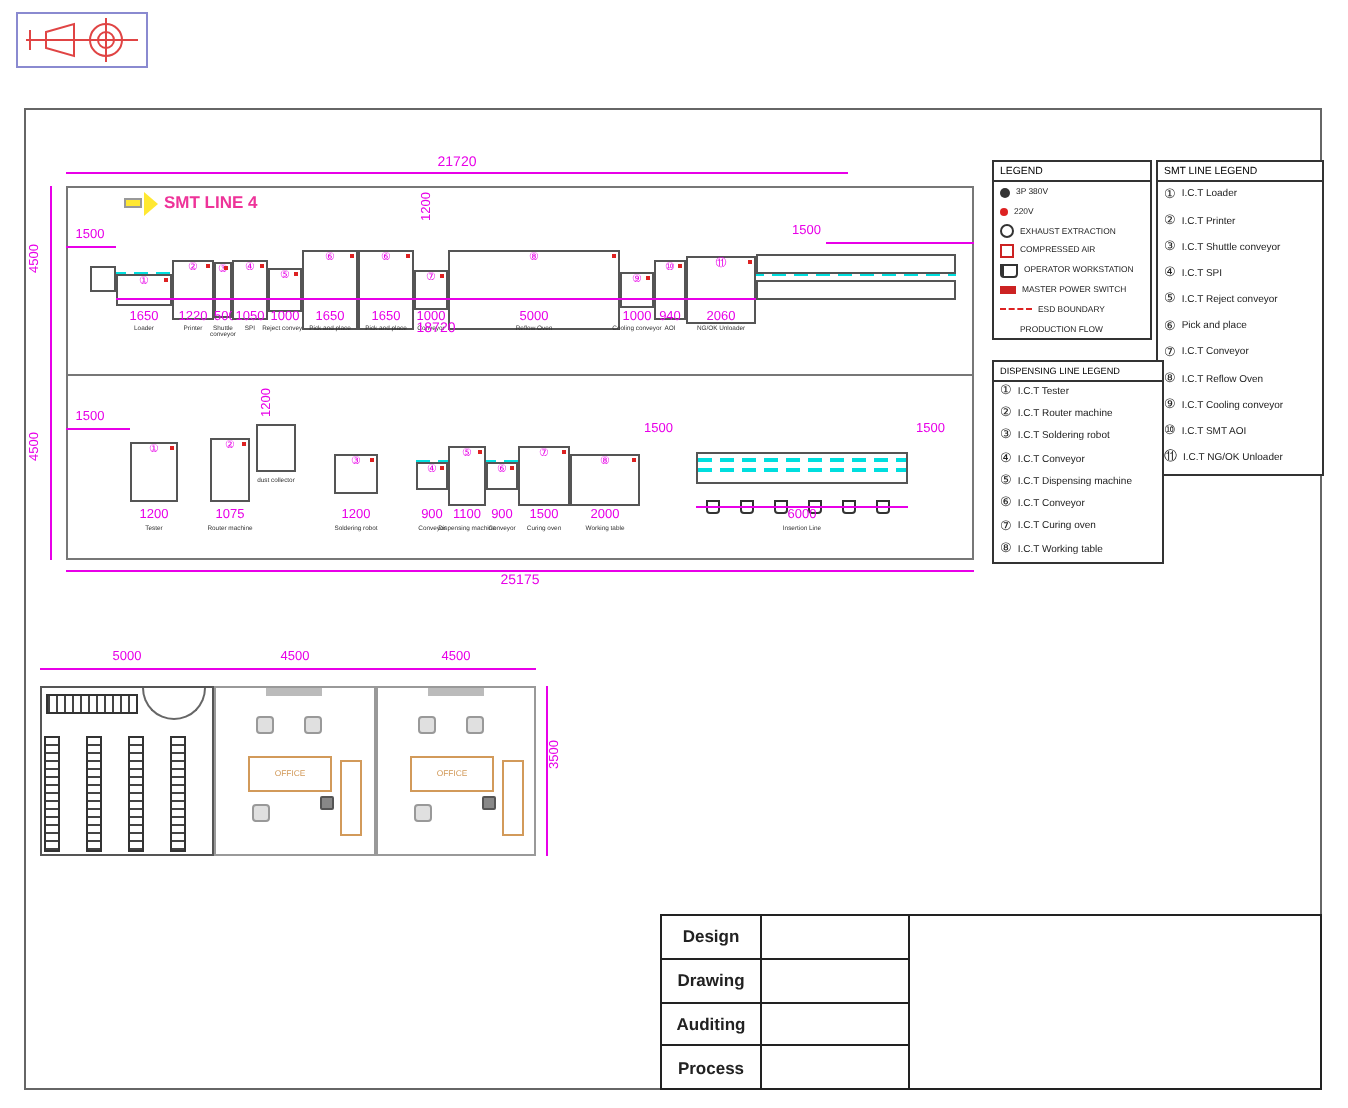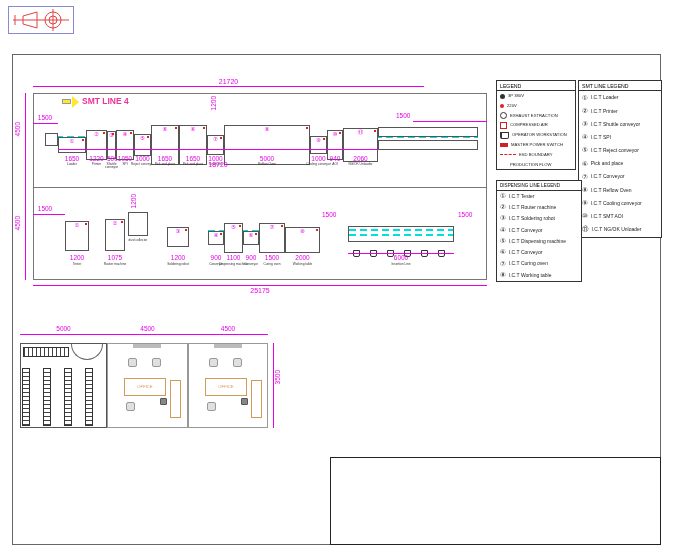--- a/index.html
+++ b/index.html
@@ -430,15 +430,33 @@
           <div class="lbl2">I.C.T Curing oven</div>
         </div>
         <div class="legend-item" style="height: 11.3px;">
           <div class="num">⑧</div>
           <div class="lbl2">I.C.T Working table</div>
         </div>
       </div>
   </div>
 
   <div class="abs tb" style="left:330px;top:457px;width:331px;height:88px;">
+    <div class="tb-left" id="tb-rows">
+        <div class="tb-row">
+          <div class="tb-label">Design</div>
+          <div class="tb-value"></div>
+        </div>
+        <div class="tb-row">
+          <div class="tb-label">Drawing</div>
+          <div class="tb-value"></div>
+        </div>
+        <div class="tb-row">
+          <div class="tb-label">Auditing</div>
+          <div class="tb-value"></div>
+        </div>
+        <div class="tb-row">
+          <div class="tb-label">Process</div>
+          <div class="tb-value"></div>
+        </div>
+      </div>
   </div>
 
 </div>
 
 </body></html>

